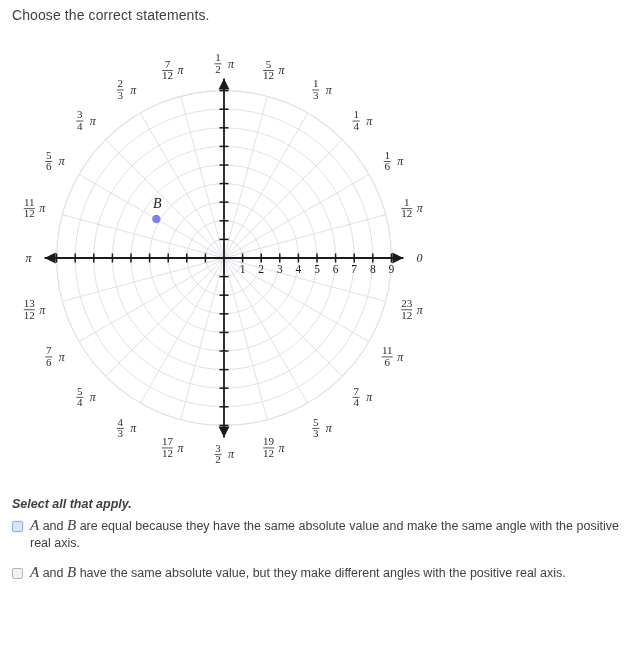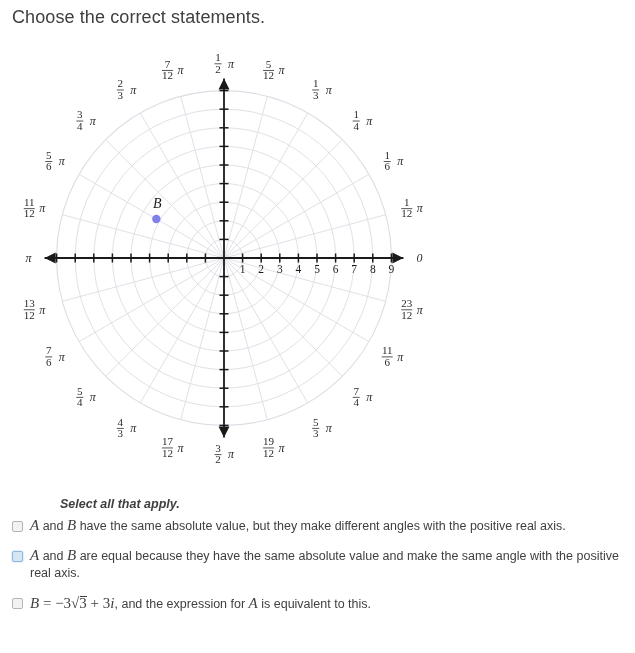--- a/index.html
+++ b/index.html
@@ -12,41 +12,40 @@
     height: 653px;
     font-family: "Liberation Sans", sans-serif;
     color: #3d3d3d;
     position: relative;
     overflow: hidden;
   }
   .prompt {
     position: absolute;
     left: 12px;
     top: 7px;
-    font-size: 18px;
+    font-size: 14px;
     color: #3f3f3f;
     letter-spacing: 0.1px;
     text-align: center;
   }
   #polar-figure {
     position: absolute;
     left: 0;
     top: 28px;
     width: 460px;
     height: 450px;
   }
   .instruction {
     position: absolute;
     left: 12px;
     top: 497px;
     font-size: 12.5px;
     font-style: italic;
     font-weight: bold;
     color: #3f3f3f;
-    margin-left: 48px;
   }
   .options {
     position: absolute;
     left: 12px;
     top: 518px;
     width: 615px;
   }
   .option-row {
     display: flex;
     align-items: flex-start;
@@ -357,24 +356,20 @@
   <g id="point-layer">
       <circle cx="156.34609545635965" cy="190.94" r="4.2" fill="#8080e8"></circle>
       <text x="157.34609545635965" y="179.94" text-anchor="middle" class="point-label">B</text>
     </g>
 </svg>
 
 <div class="instruction">Select all that apply.</div>
 
 <div class="options" id="options-list">
     <div class="option-row">
-      <span class="cbox"></span>
-      <span class="opt-text"><span class="mvar">A</span> and <span class="mvar">B</span> have the same absolute value, but they make different angles with the positive real axis.</span>
-    </div>
-    <div class="option-row">
       <span class="cbox focused"></span>
       <span class="opt-text"><span class="mvar">A</span> and <span class="mvar">B</span> are equal because they have the same absolute value and make the same angle with the positive real axis.</span>
     </div>
     <div class="option-row">
       <span class="cbox"></span>
-      <span class="opt-text"><span class="mvar">B</span><span class="mop"> = </span><span class="mop">−3</span><span class="sqrt-wrap mop"><span>√3</span><span class="sqrt-bar"></span></span><span class="mop"> + 3</span><span class="mvar">i</span>, and the expression for <span class="mvar">A</span> is equivalent to this.</span>
+      <span class="opt-text"><span class="mvar">A</span> and <span class="mvar">B</span> have the same absolute value, but they make different angles with the positive real axis.</span>
     </div>
   </div>
 
 </body></html>

